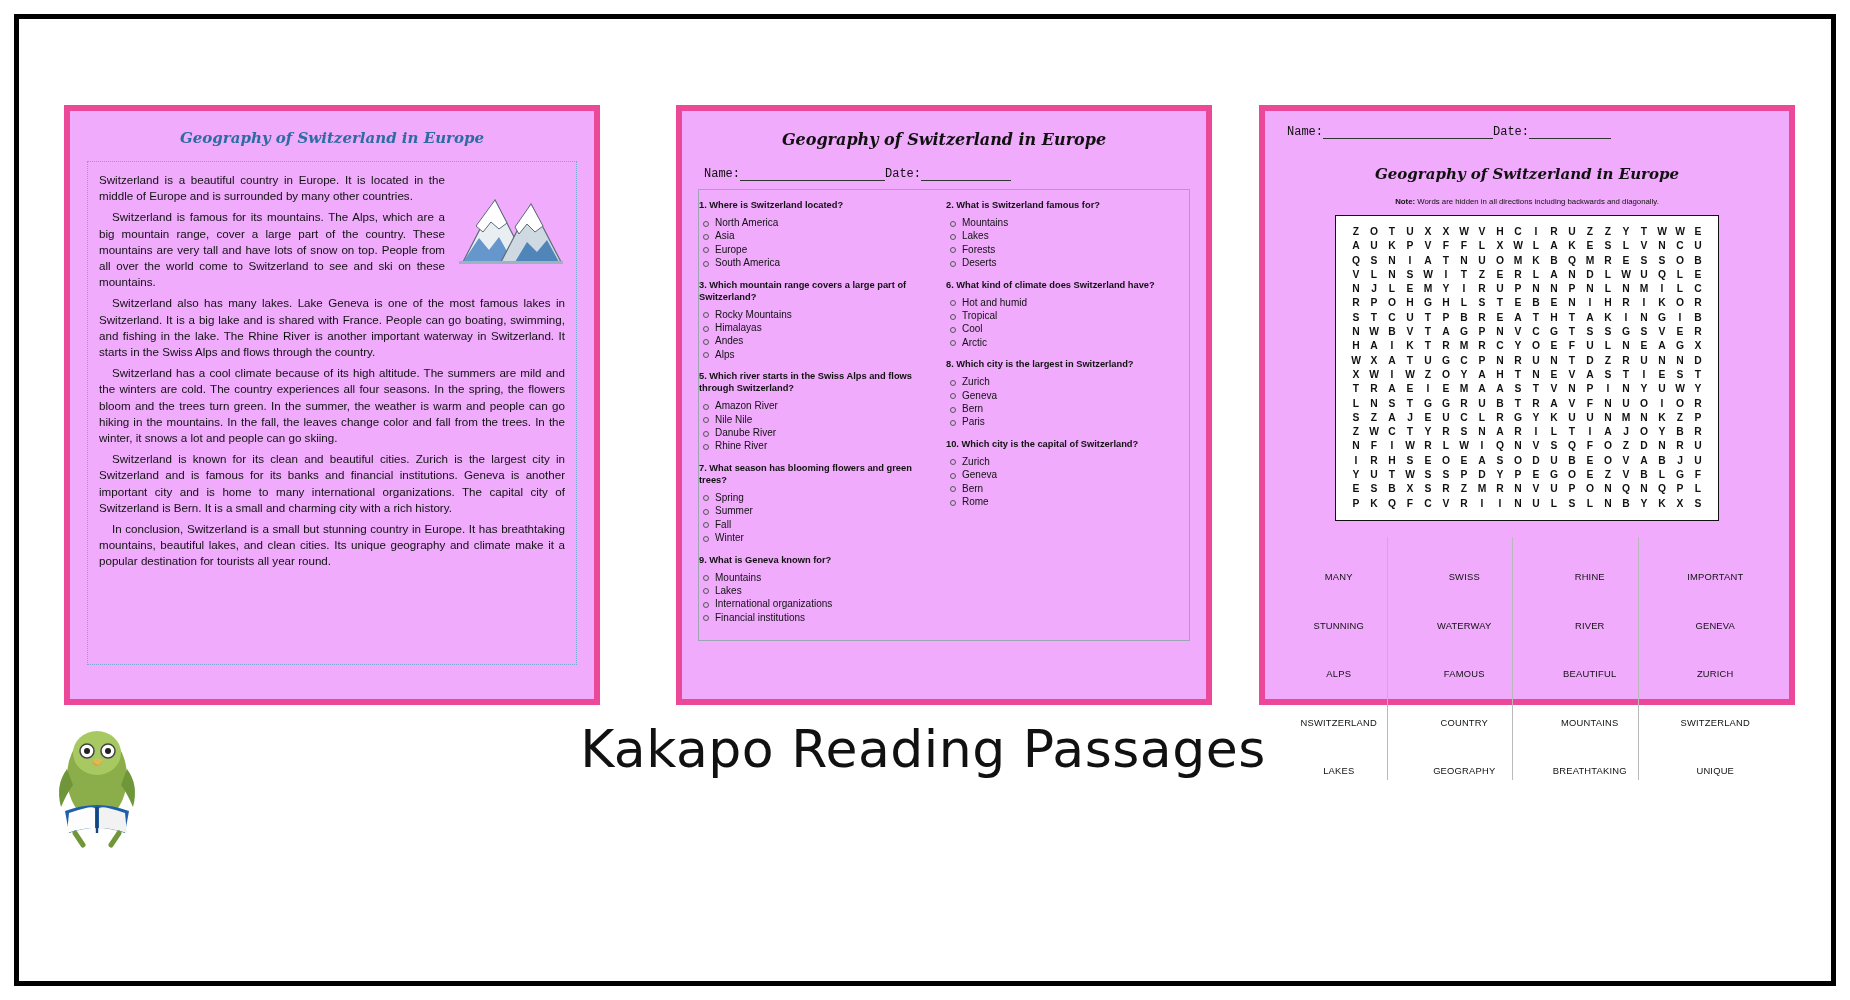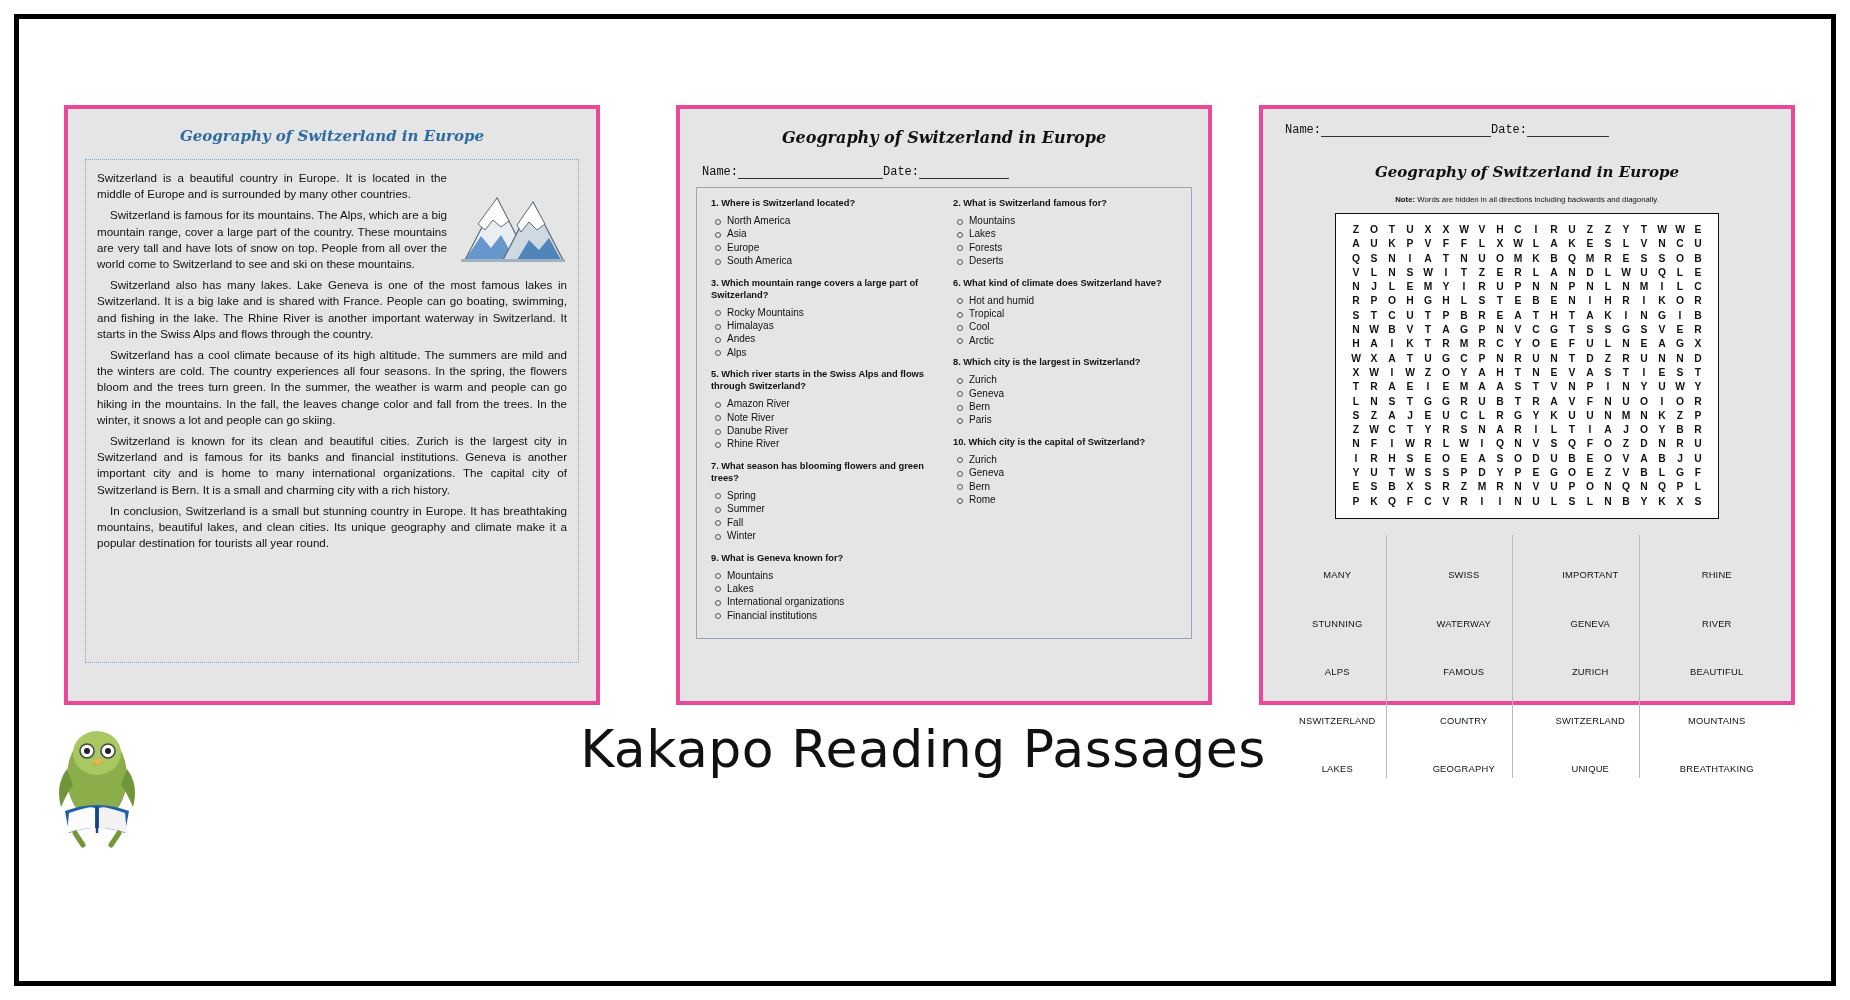--- a/index.html
+++ b/index.html
@@ -19,22 +19,22 @@
   #inner {
     position:relative;
     width:100%; height:100%;
     border:5px solid #000;
     background:#fff;
   }
 
   
   .sheet {
     position:absolute;
-    background:#e5e5e5;
-    border:4px solid #ec4899;
+    background:#f0abfc;
+    border:6px solid #ec4899;
   }
   #sheet1 { left:45px;  top:86px;  width:536px; height:600px; }
   #sheet2 { left:657px; top:86px;  width:536px; height:600px; }
   #sheet3 { left:1240px;top:86px;  width:536px; height:600px; }
 
   
   .s1-title {
     text-align:center;
     font-family:"DejaVu Serif", serif;
     font-style:italic;
@@ -87,21 +87,21 @@
     font-size:16px;
     color:#111;
     margin-top:19px;
   }
   .s2-head { margin:18px 22px 0 22px; }
   .s2-head .rule.n { width:145px; }
   .s2-head .rule.d { width:90px; }
   .s2-box {
     margin:8px 16px 0 16px;
     border:1px solid #9aa7b5;
-    padding:9px 10px 12px 14px;
+    padding:9px 10px 12px 0;
     height:452px;
     display:flex;
     gap:14px;
   }
   .qcol { width:50%; }
   .qitem { margin-bottom:9px; }
   .qtext {
     font-size:9.3px;
     font-weight:bold;
     line-height:12px;
@@ -253,21 +253,21 @@
           <div class="qitem">
             <div class="qtext">3. Which mountain range covers a large part of Switzerland?</div>
             <div class="opt">Rocky Mountains</div>
             <div class="opt">Himalayas</div>
             <div class="opt">Andes</div>
             <div class="opt">Alps</div>
           </div>
           <div class="qitem">
             <div class="qtext">5. Which river starts in the Swiss Alps and flows through Switzerland?</div>
             <div class="opt">Amazon River</div>
-            <div class="opt">Note River</div>
+            <div class="opt">Nile Nile</div>
             <div class="opt">Danube River</div>
             <div class="opt">Rhine River</div>
           </div>
           <div class="qitem">
             <div class="qtext">7. What season has blooming flowers and green trees?</div>
             <div class="opt">Spring</div>
             <div class="opt">Summer</div>
             <div class="opt">Fall</div>
             <div class="opt">Winter</div>
           </div>
@@ -784,32 +784,32 @@
           <div>LAKES</div>
         </div>
         <div class="wb-col">
           <div>SWISS</div>
           <div>WATERWAY</div>
           <div>FAMOUS</div>
           <div>COUNTRY</div>
           <div>GEOGRAPHY</div>
         </div>
         <div class="wb-col">
+          <div>RHINE</div>
+          <div>RIVER</div>
+          <div>BEAUTIFUL</div>
+          <div>MOUNTAINS</div>
+          <div>BREATHTAKING</div>
+        </div>
+        <div class="wb-col">
           <div>IMPORTANT</div>
           <div>GENEVA</div>
           <div>ZURICH</div>
           <div>SWITZERLAND</div>
           <div>UNIQUE</div>
-        </div>
-        <div class="wb-col">
-          <div>RHINE</div>
-          <div>RIVER</div>
-          <div>BEAUTIFUL</div>
-          <div>MOUNTAINS</div>
-          <div>BREATHTAKING</div>
         </div>
       </div>
     </div>
 
     <svg id="logo" viewBox="0 0 104 130">
       <ellipse cx="52" cy="58" rx="30" ry="44" fill="#8bae4a"></ellipse>
       <path d="M22 50 q-12 16 -6 38 q6 -14 12 -22 z" fill="#6f9639"></path>
       <path d="M82 50 q12 16 6 38 q-6 -14 -12 -22 z" fill="#6f9639"></path>
       <ellipse cx="52" cy="34" rx="24" ry="22" fill="#a8c962"></ellipse>
       <circle cx="42" cy="32" r="7" fill="#fff" stroke="#444" stroke-width="1.5"></circle>

